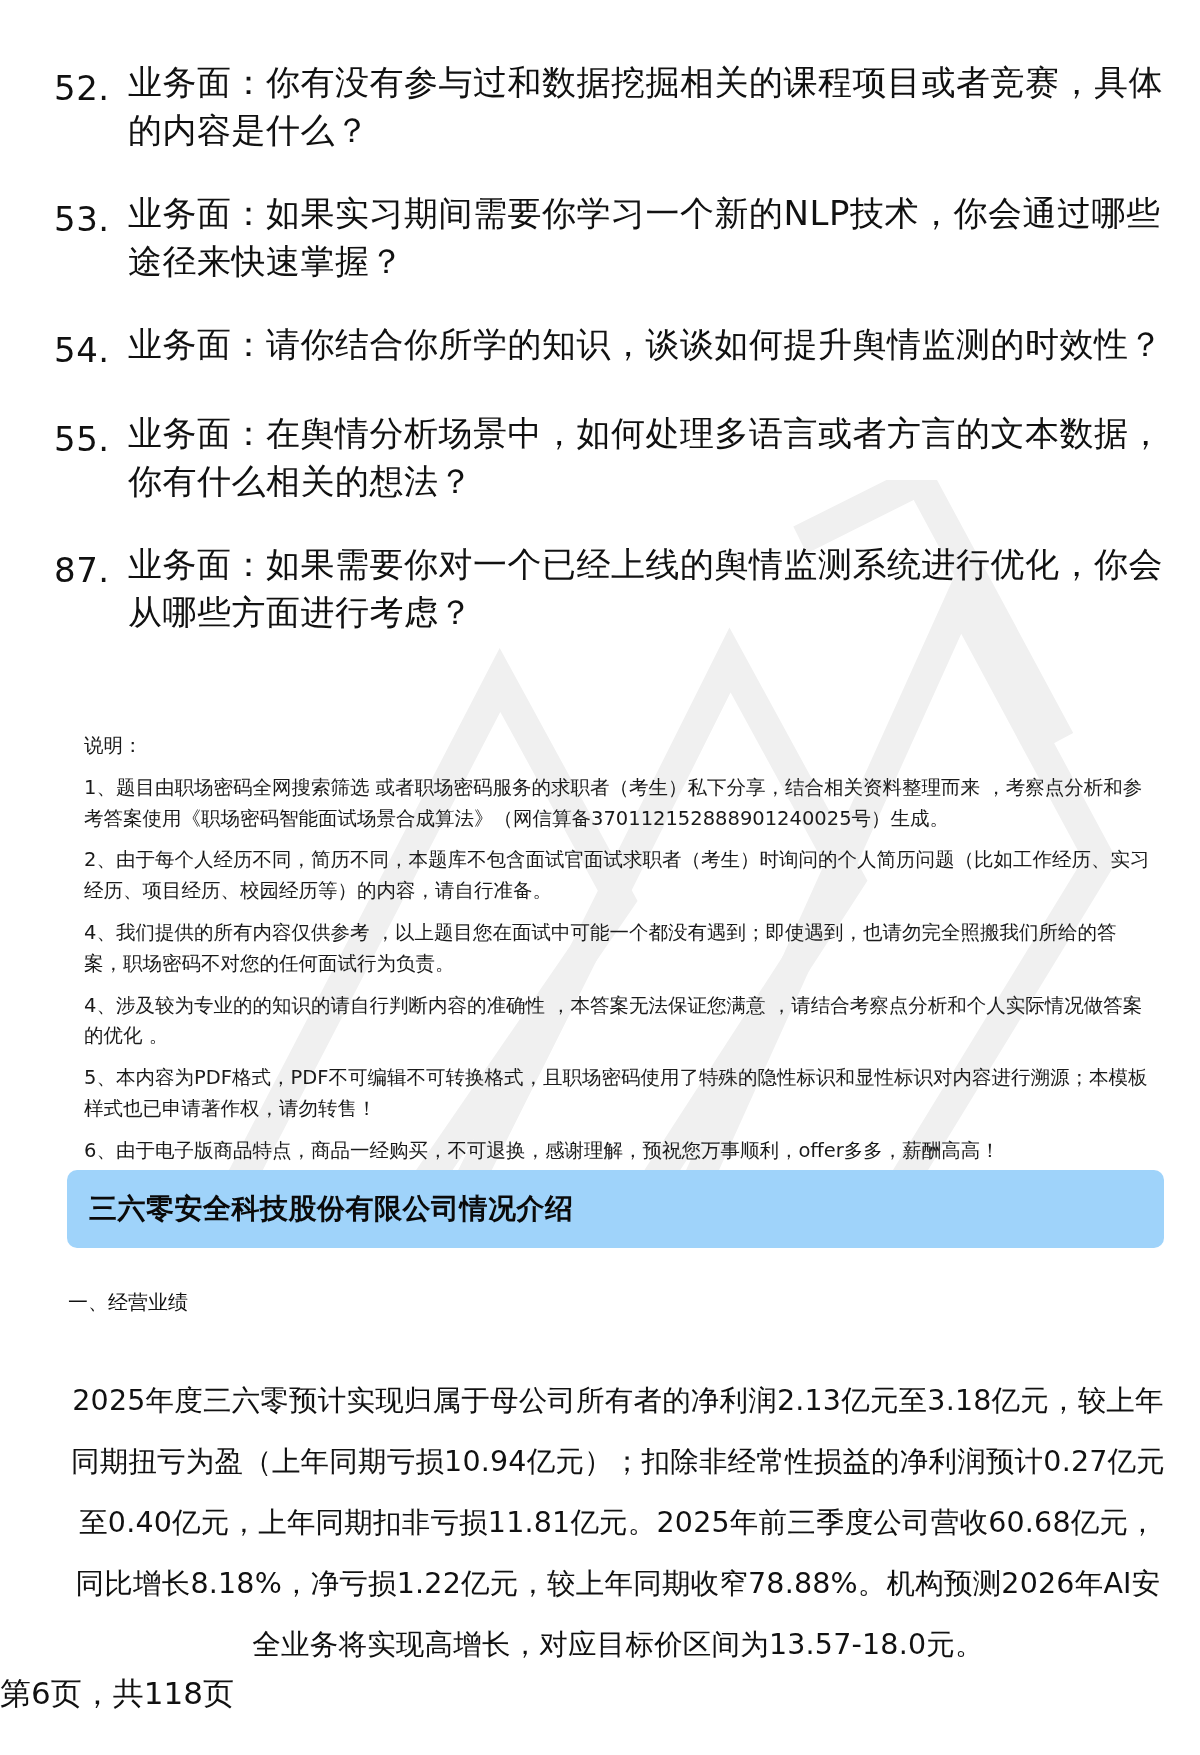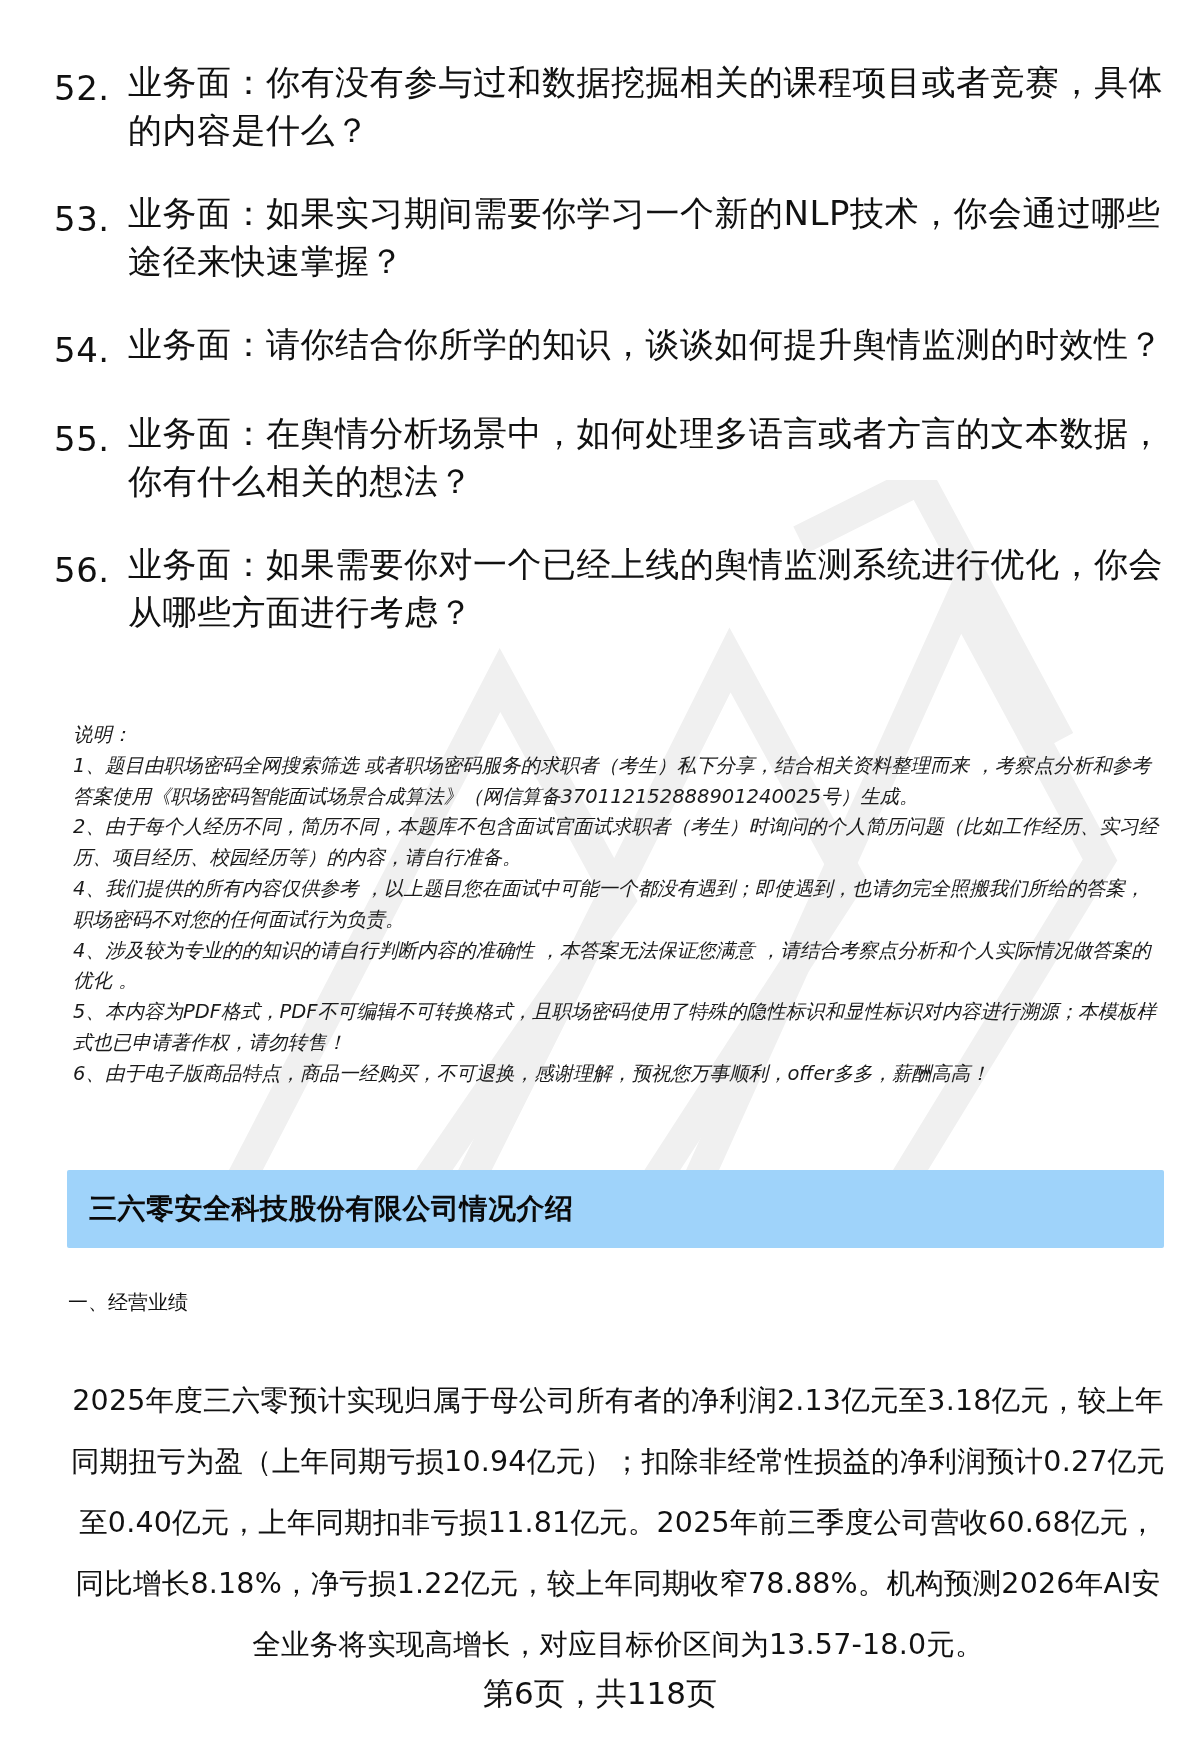--- a/index.html
+++ b/index.html
@@ -9,30 +9,30 @@
     }
     .watermark { position: absolute; left: 200px; top: 480px; width: 960px; height: 760px; pointer-events: none; z-index: 0; }
     .content { position: relative; z-index: 1; }
 
     .questions { position: absolute; left: 54px; top: 58px; width: 1110px; }
     .q { display: flex; font-size: 34px; line-height: 48px; margin-bottom: 35px; letter-spacing: 0.5px; }
     .q-num { width: 74px; flex: 0 0 74px; margin-top: 6px; }
     .q-body { flex: 1; }
 
     .notes { position: absolute; left: 73px; top: 720px; width: 1090px; font-size: 19.5px; line-height: 30.8px; color: #1a1a1a; }
-    .notes p { margin: 0; font-style: italic; }
+    .notes p { margin: 11px; }
 
-    .banner { position: absolute; left: 67px; top: 1170px; width: 1097px; height: 78px; background: #9fd3fa; border-radius: 2px; display: flex; align-items: center; }
+    .banner { position: absolute; left: 67px; top: 1170px; width: 1097px; height: 78px; background: #9fd3fa; border-radius: 10px; display: flex; align-items: center; }
     .banner-title { font-size: 28px; font-weight: bold; padding-left: 22px; color: #0a0a0a; letter-spacing: 0.5px; }
 
     .section-heading { position: absolute; left: 68px; top: 1282px; font-size: 20px; line-height: 40px; }
 
     .paragraph { position: absolute; left: 68px; top: 1370px; width: 1100px; font-size: 28.5px; line-height: 61px; letter-spacing: 0.2px; text-align: center; }
 
-    .page-footer { position: absolute; left: 0; top: 1673px; width: 1200px; text-align: center; font-size: 31px; line-height: 40px; }
+    .page-footer { position: absolute; left: 0; top: 1673px; width: 1200px; text-align: left; font-size: 31px; line-height: 40px; }
   </style>
 </head>
 <body>
 
 <svg class="watermark" viewBox="0 0 960 760" xmlns="http://www.w3.org/2000/svg">
   <g fill="none" stroke="#f0f0f0" stroke-width="30" stroke-linejoin="miter">
     <polyline points="20,740 300,200 420,420 200,740"></polyline>
     <polyline points="250,740 530,180 650,400 430,740"></polyline>
     <polyline points="480,740 760,120 900,380 680,740"></polyline>
     <polyline points="600,60 720,0 860,260"></polyline>
@@ -52,21 +52,21 @@
     </div>
     <div class="q">
       <span class="q-num">54.</span>
       <span class="q-body">业务面：请你结合你所学的知识，谈谈如何提升舆情监测的时效性？</span>
     </div>
     <div class="q">
       <span class="q-num">55.</span>
       <span class="q-body">业务面：在舆情分析场景中，如何处理多语言或者方言的文本数据，你有什么相关的想法？</span>
     </div>
     <div class="q">
-      <span class="q-num">56.</span>
+      <span class="q-num">87.</span>
       <span class="q-body">业务面：如果需要你对一个已经上线的舆情监测系统进行优化，你会从哪些方面进行考虑？</span>
     </div>
   </div>
 
   <div class="notes">
     <p>说明：</p>
     <p>1、题目由职场密码全网搜索筛选 或者职场密码服务的求职者（考生）私下分享，结合相关资料整理而来 ，考察点分析和参考答案使用《职场密码智能面试场景合成算法》（网信算备370112152888901240025号）生成。</p>
     <p>2、由于每个人经历不同，简历不同，本题库不包含面试官面试求职者（考生）时询问的个人简历问题（比如工作经历、实习经历、项目经历、校园经历等）的内容，请自行准备。</p>
     <p>4、我们提供的所有内容仅供参考 ，以上题目您在面试中可能一个都没有遇到；即使遇到，也请勿完全照搬我们所给的答案，职场密码不对您的任何面试行为负责。</p>
     <p>4、涉及较为专业的的知识的请自行判断内容的准确性 ，本答案无法保证您满意 ，请结合考察点分析和个人实际情况做答案的优化 。</p>

